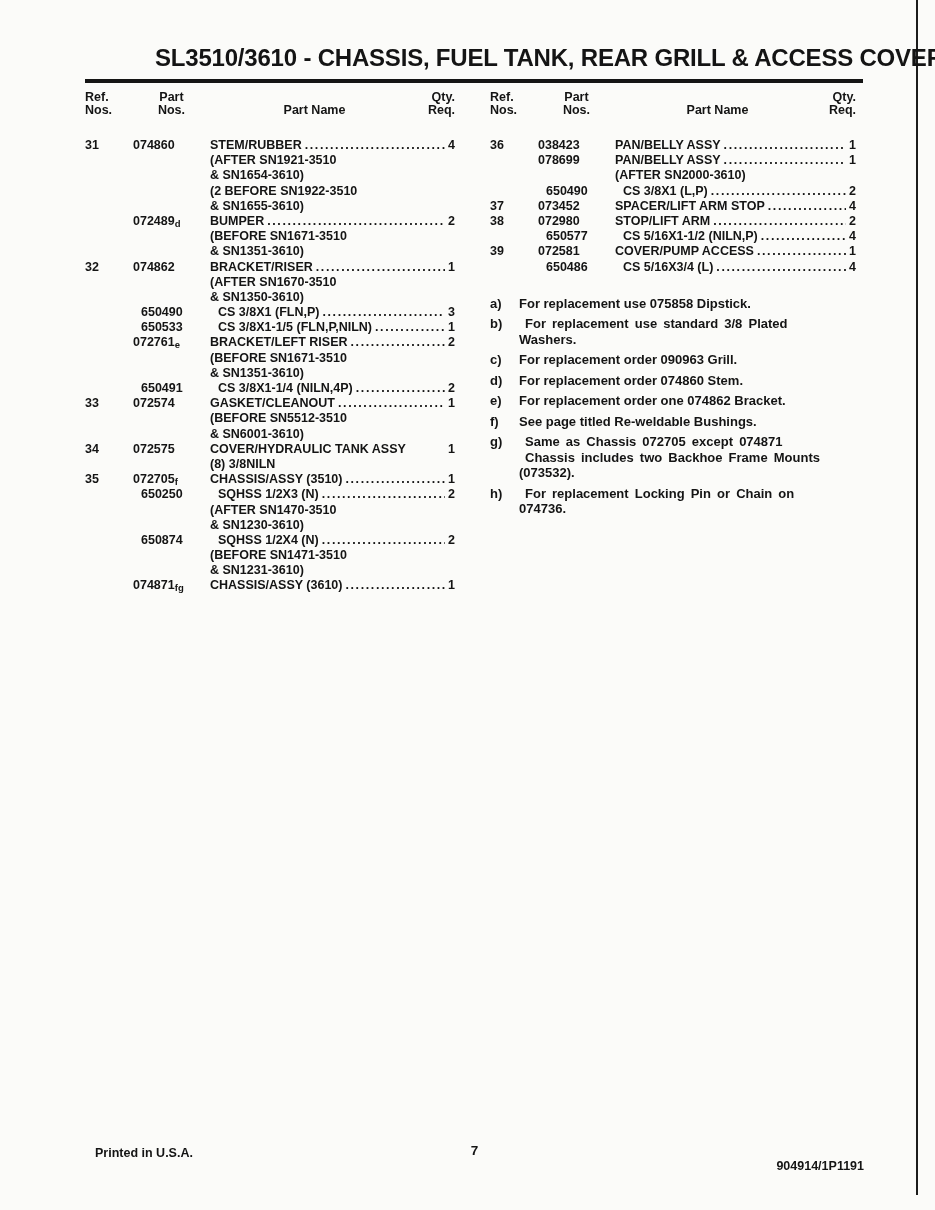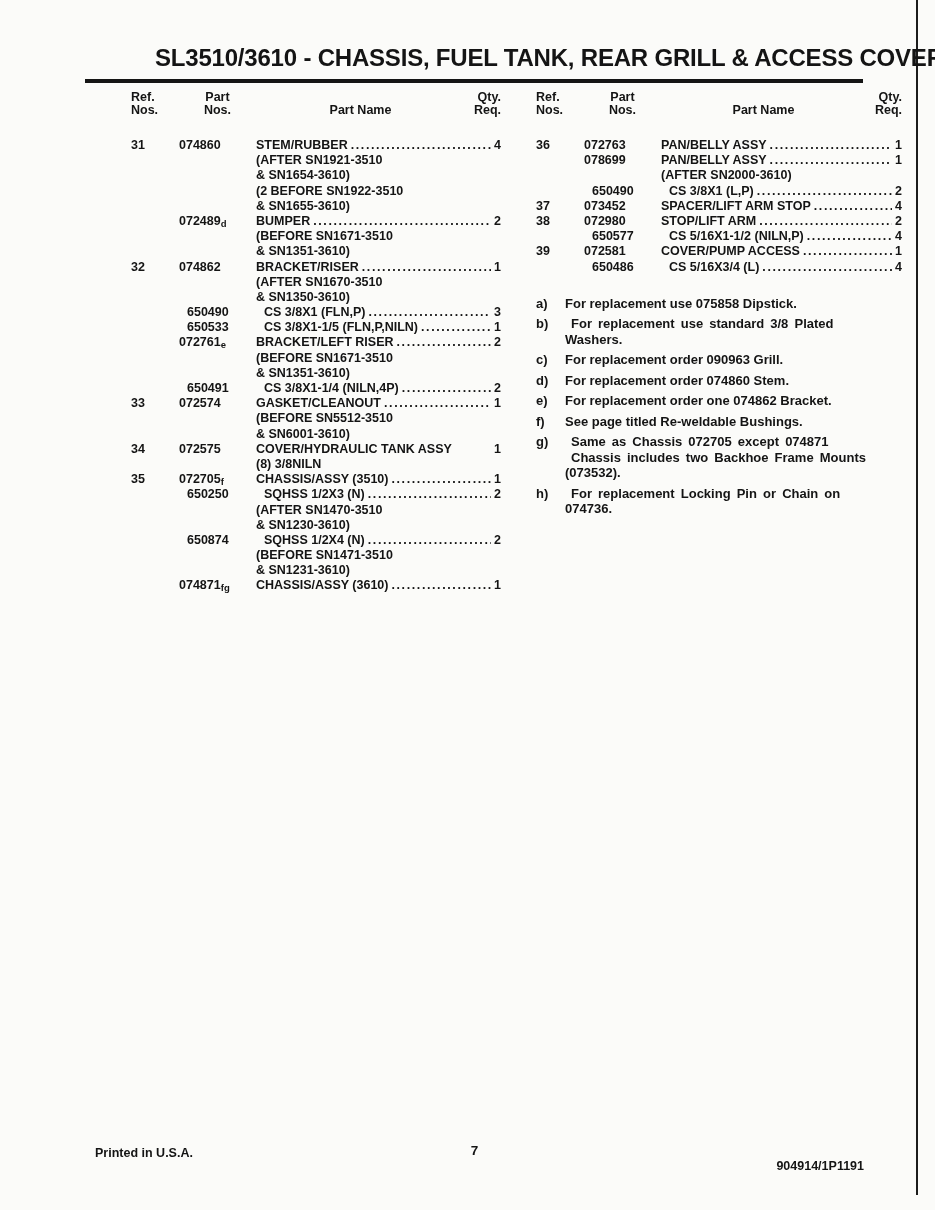--- a/index.html
+++ b/index.html
@@ -27,21 +27,21 @@
     text-align:center;
     text-indent:70px;
     white-space:nowrap;
   }
   .title-rule {
     margin-top:7px;
     height:4px;
     width:778px;
     background:#151515;
   }
-  .tables { display:flex; margin-top:6px;margin-left:46px; }
+  .tables { display:flex; margin-top:6px; }
   .tcol { flex:none; }
   .tcol.left  { width:370px; }
   .col-gap { width:35px; flex:none; }
   .tcol.right { width:366px; }
 
   .thead { display:flex; font-size:12.5px; line-height:13px; padding-top:2px; }
   .th-ref  { width:48px; }
   .th-part { width:77px; text-align:center; }
   .th-name { flex:1; text-align:center; padding-top:13px; }
   .th-qty  { width:36px; text-align:right; }
@@ -357,21 +357,21 @@
           </div>
           <div class="th-name">Part Name</div>
           <div class="th-qty">
             <div>Qty.</div>
             <div>Req.</div>
           </div>
         </div>
         <div class="tbody">
             <div class="prow">
               <span class="c-ref">36</span>
-              <span class="c-part">072763</span>
+              <span class="c-part">038423</span>
               <span class="c-rest">
                 <span class="nm">PAN/BELLY ASSY</span>
                 <span class="lead"></span>
                 <span class="qty">1</span>
               </span>
             </div>
             <div class="prow">
               <span class="c-ref"></span>
               <span class="c-part">078699</span>
               <span class="c-rest">

